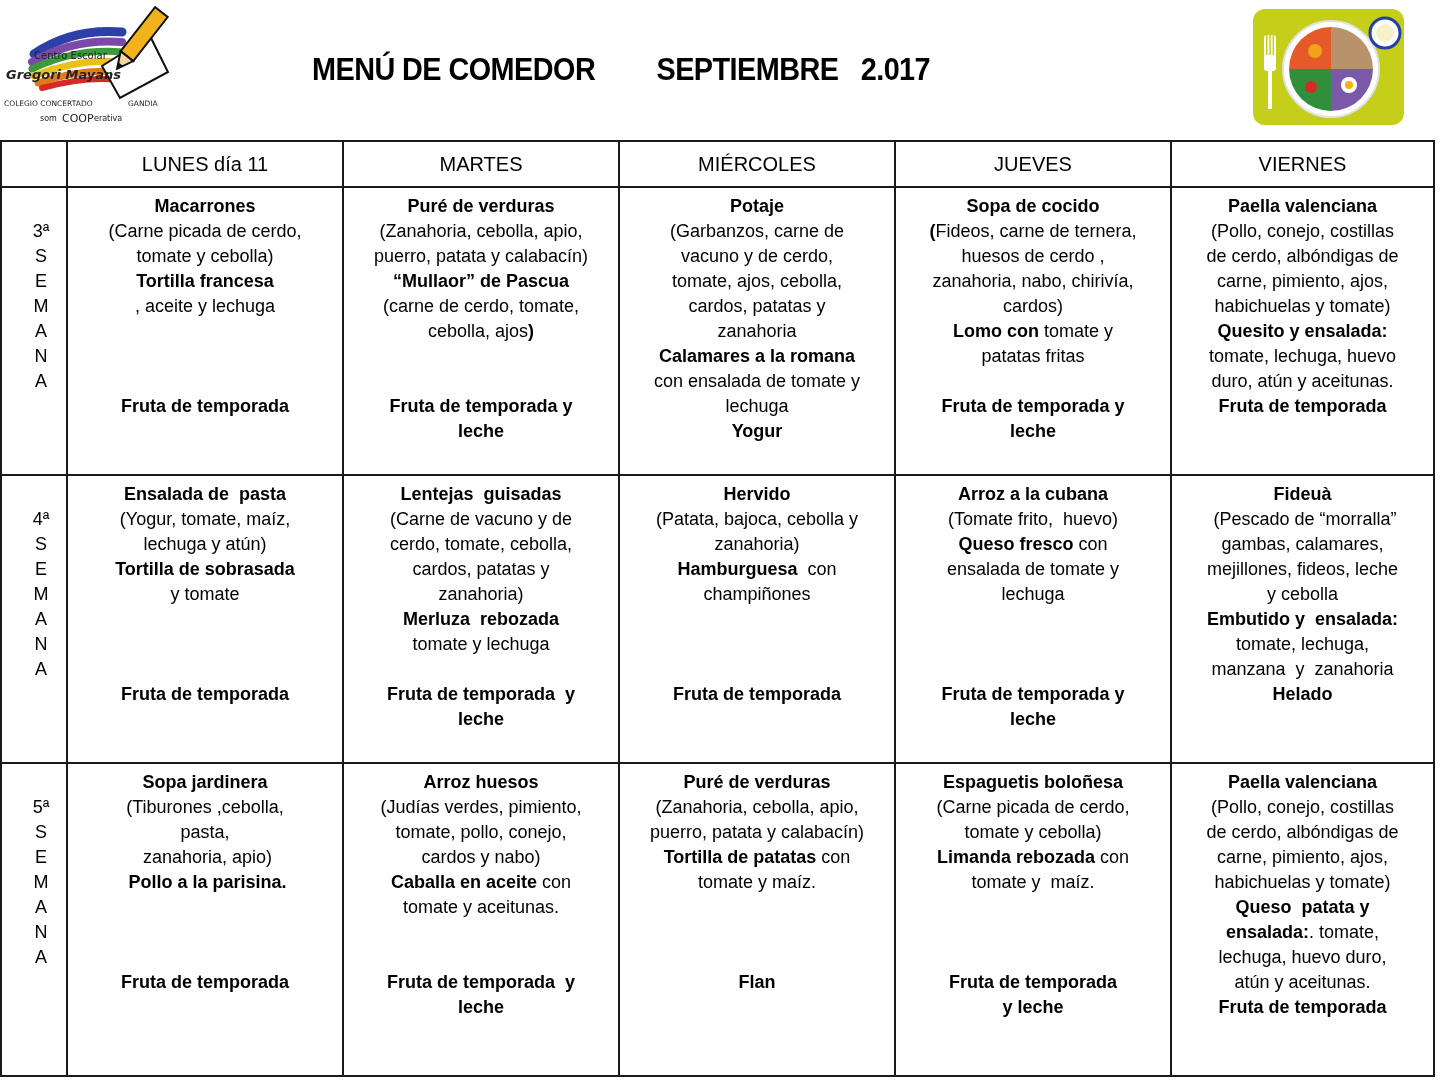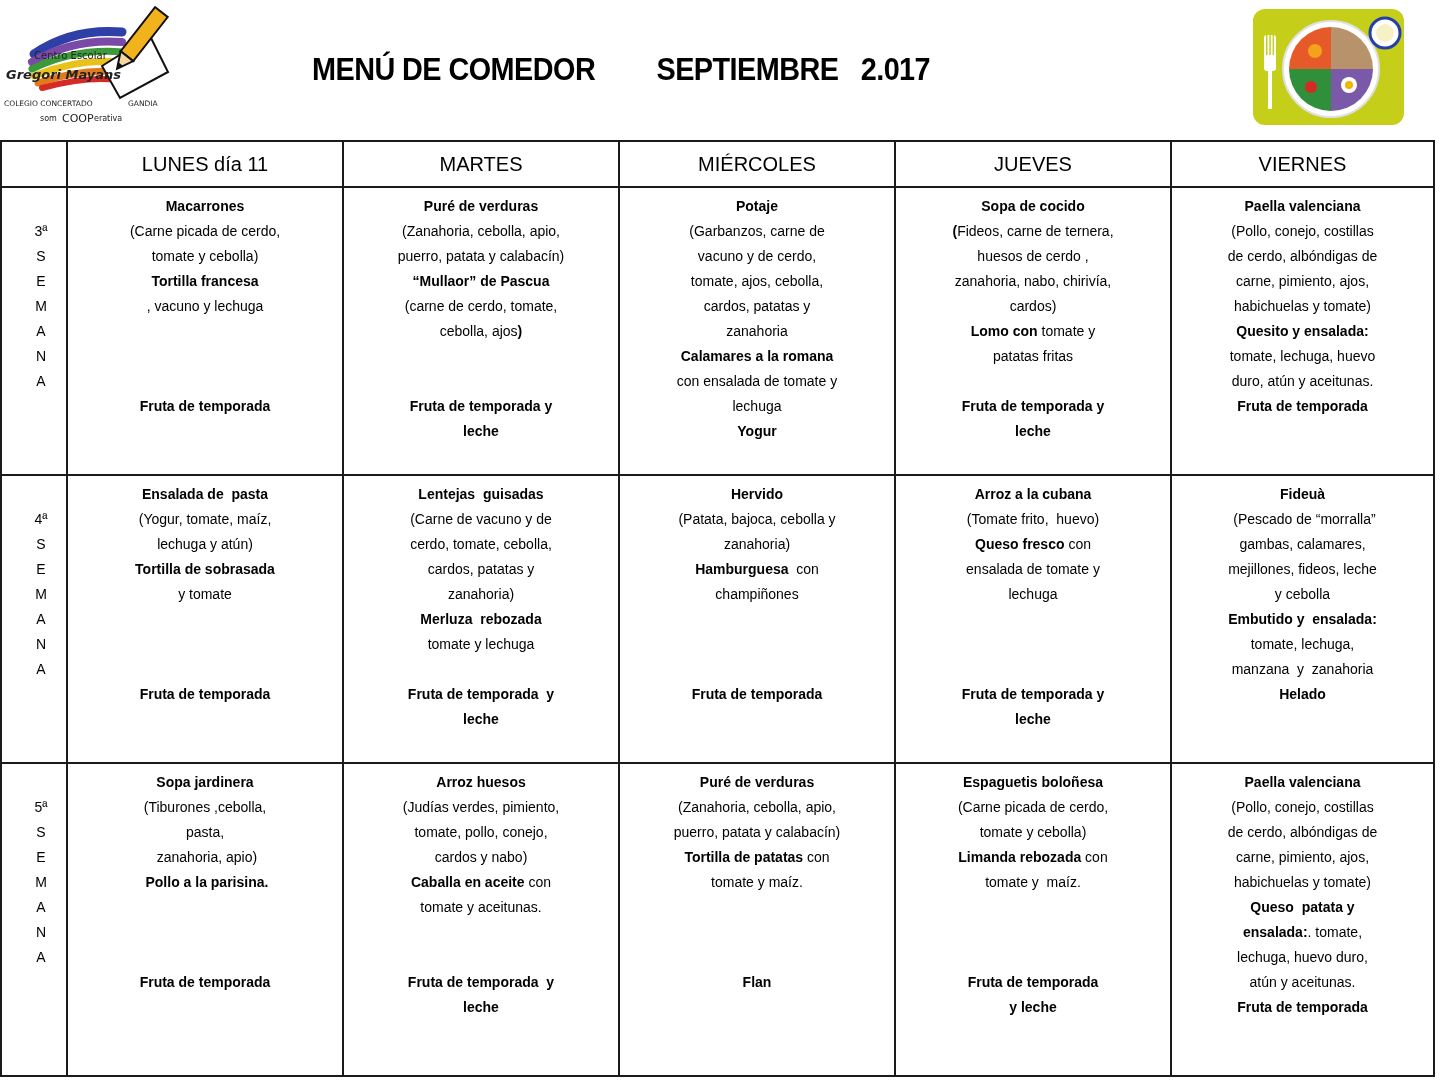--- a/index.html
+++ b/index.html
@@ -11,21 +11,21 @@
   .logo-left svg { display: block; }
   .title { position: absolute; left: 312px; top: 52px; height: 44px; display: flex; gap: 66px;
            font-family: "Liberation Sans", sans-serif; font-weight: bold; font-size: 31px;
            letter-spacing: -0.6px; transform: scaleX(0.93); transform-origin: left center; white-space: pre; }
   .logo-right { position: absolute; left: 1253px; top: 9px; width: 151px; height: 116px; }
 
   
   .menu-table { position: absolute; left: 0; top: 140px; border-collapse: collapse; table-layout: fixed; }
   .menu-table td, .menu-table th { border: 2px solid #1a1a1a; padding: 0; margin-top: 8px; }
   .menu-table th { height: 44px; font-weight: normal; font-size: 20px; text-align: center; vertical-align: middle; }
-  .menu-table td { vertical-align: top; text-align: center; font-size: 14px; line-height: 25px; }
+  .menu-table td { vertical-align: top; text-align: center; font-size: 18px; line-height: 25px; }
   .col-week { width: 66px; }
   .col-day  { width: 276px; }
   .col-last { width: 263px; }
   .row-w { height: 288px; }
   .row-w.last { height: 313px; }
 
   .week-label { text-align: right; padding-left: 14px !important; padding-top: 31px !important; font-size: 19px; line-height: 25px; }
   .week-label .line { display: block; }
   .cell-inner { padding-top: 6px; padding-left: 2px; padding-right: 2px; }
   .ln { display: block; min-height: 25px; white-space: pre-wrap; }
@@ -120,21 +120,21 @@
           <span class="line">A</span>
           <span class="line">N</span>
           <span class="line">A</span>
         </td>
         <td>
           <div class="cell-inner">
             <span class="ln"><span class="b">Macarrones</span></span>
             <span class="ln"><span>(Carne picada de cerdo,</span></span>
             <span class="ln"><span>tomate y cebolla)</span></span>
             <span class="ln"><span class="b">Tortilla francesa</span></span>
-            <span class="ln"><span>, vacuno y lechuga</span></span>
+            <span class="ln"><span>, aceite y lechuga</span></span>
             <span class="ln"></span>
             <span class="ln"></span>
             <span class="ln"></span>
             <span class="ln"><span class="b">Fruta de temporada</span></span>
           </div>
         </td>
         <td>
           <div class="cell-inner">
             <span class="ln"><span class="b">Puré de verduras</span></span>
             <span class="ln"><span>(Zanahoria, cebolla, apio,</span></span>

